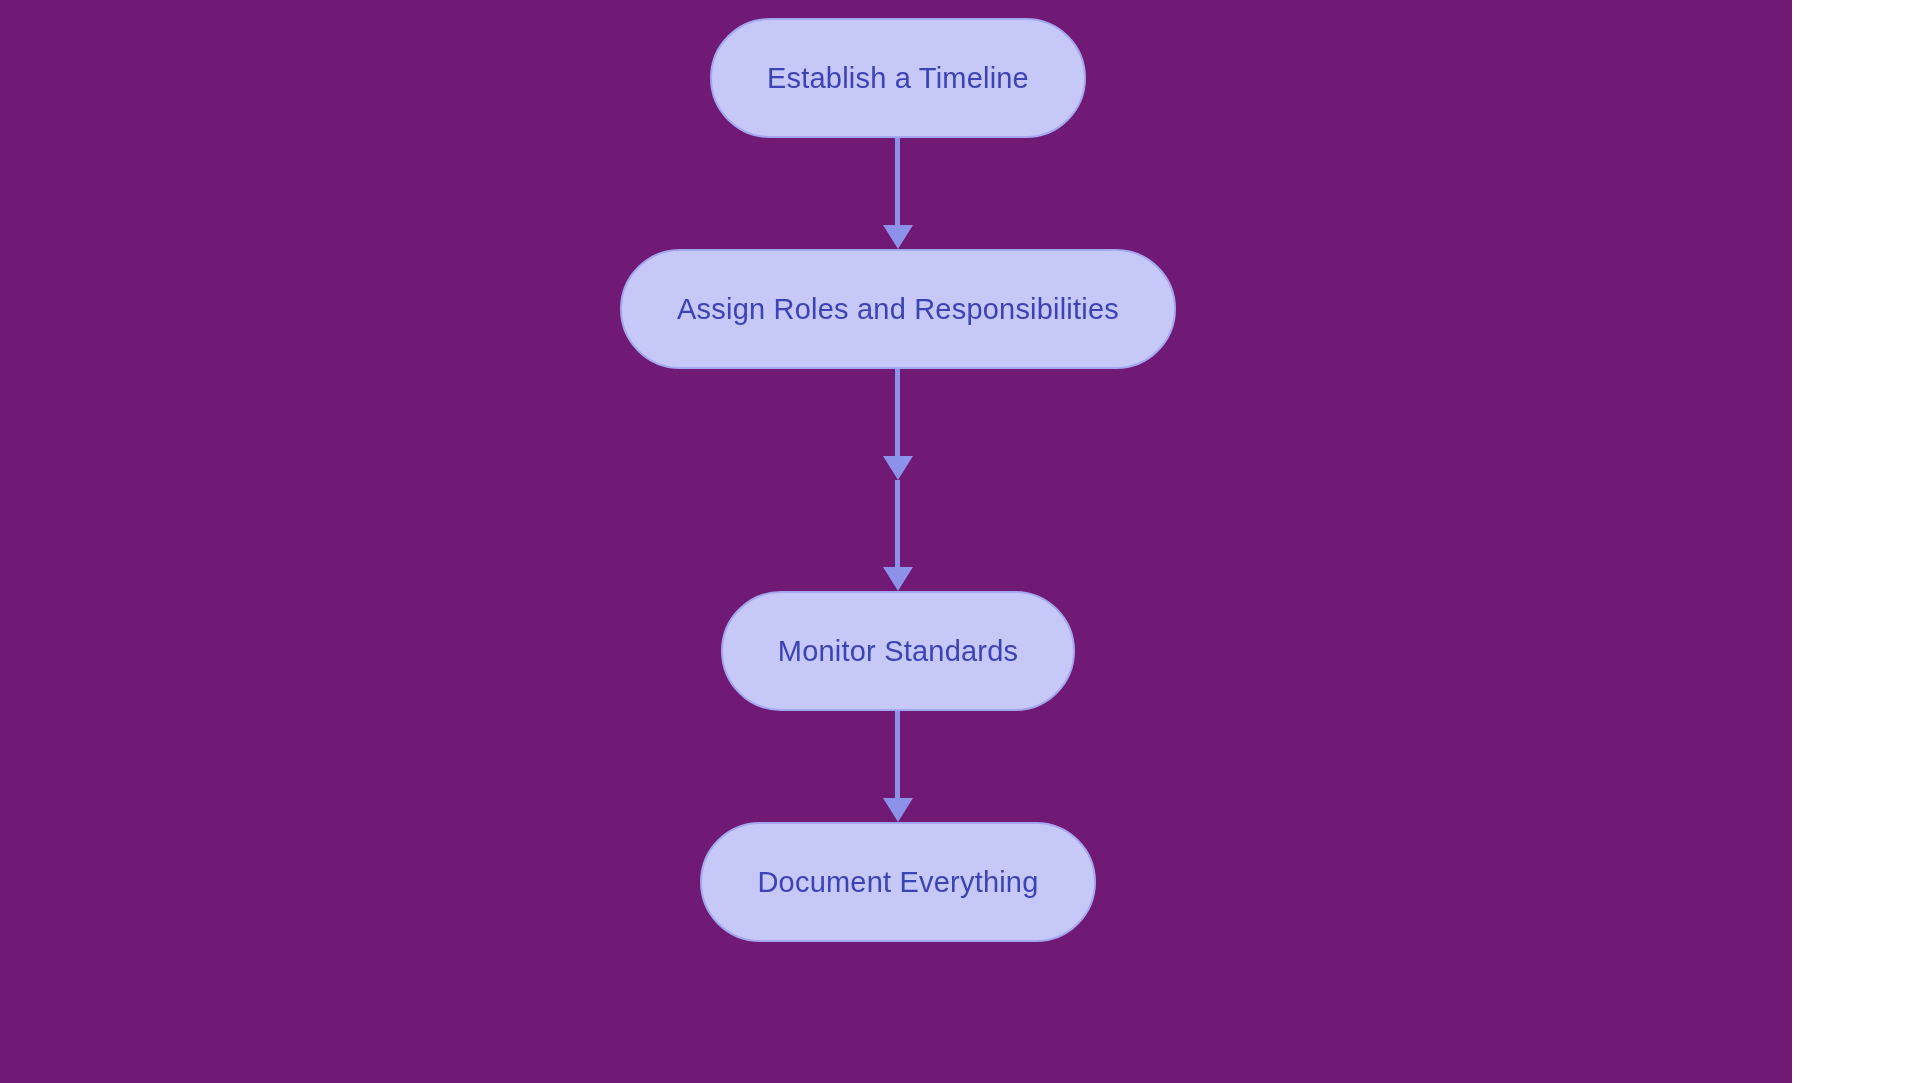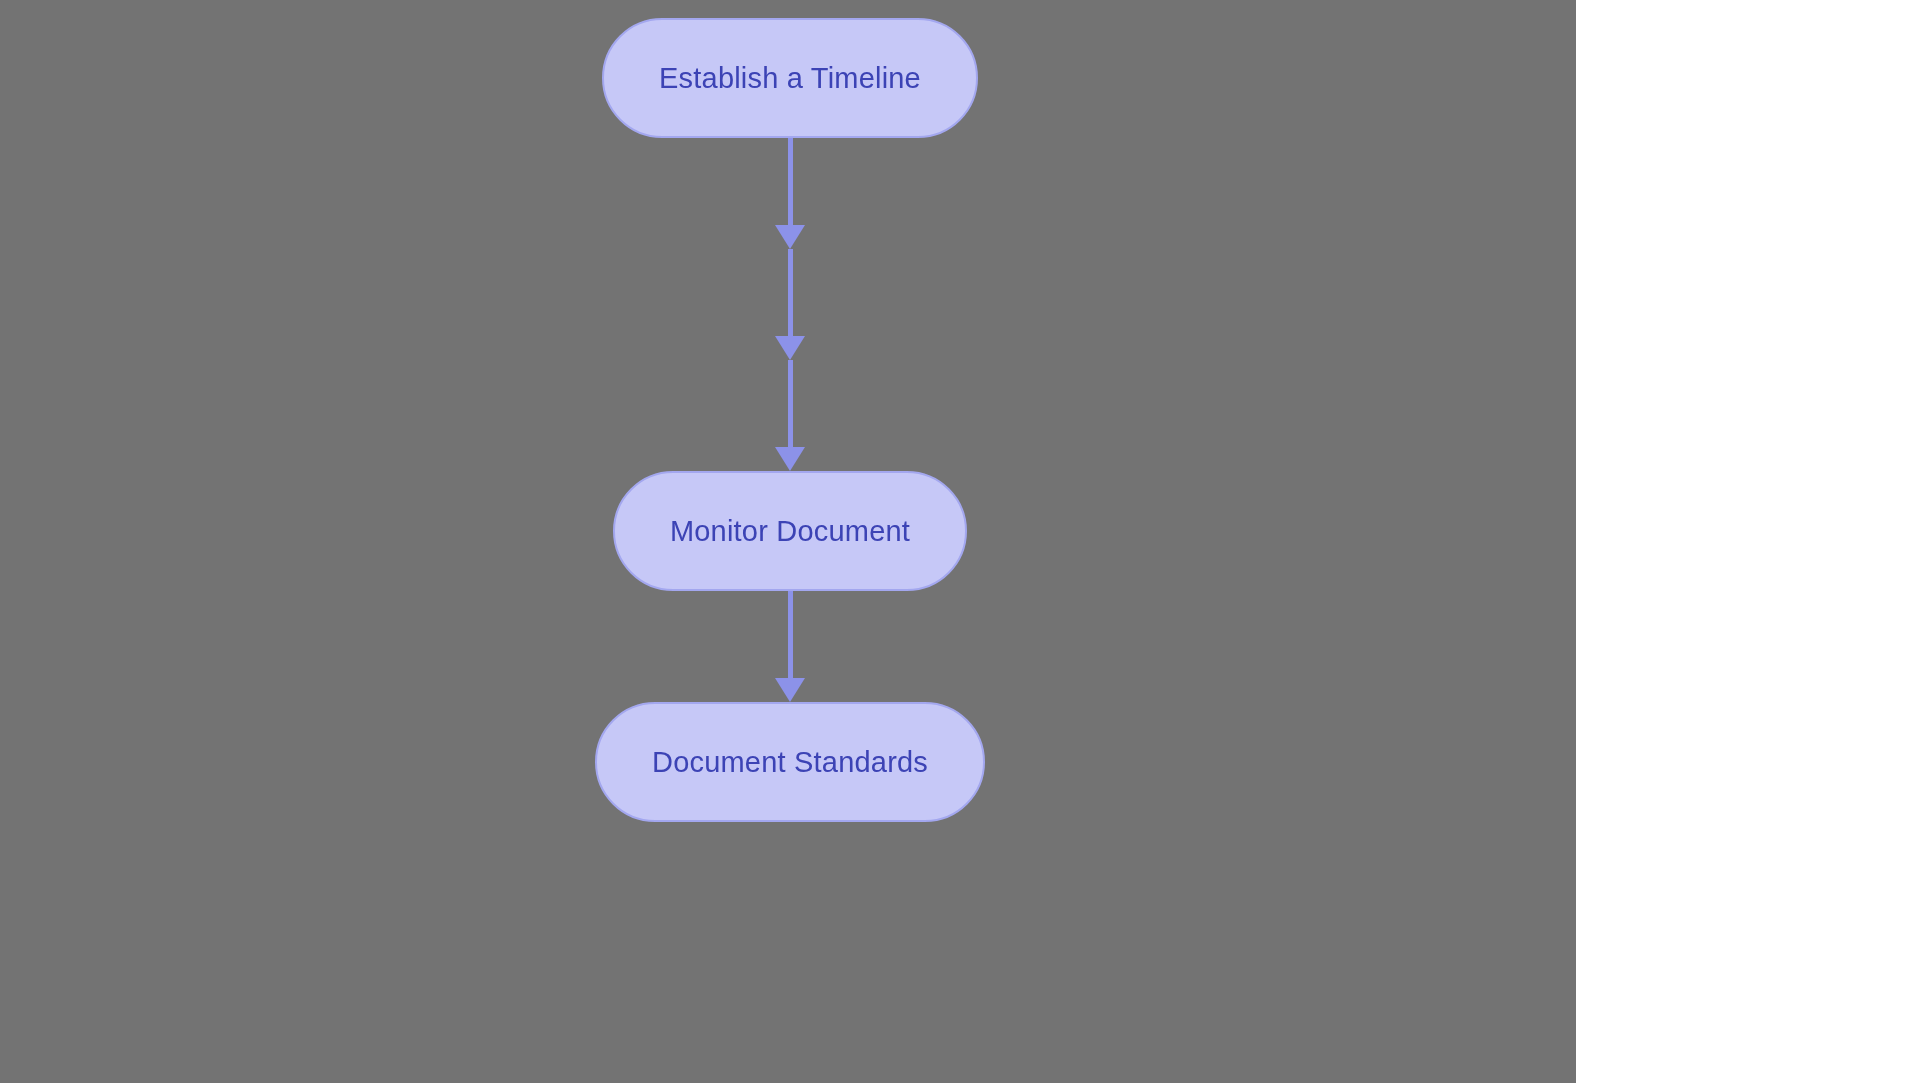--- a/index.html
+++ b/index.html
@@ -5,24 +5,24 @@
   html, body {
     margin: 0;
     padding: 0;
     background: #ffffff;
     width: 1920px;
     height: 1083px;
     overflow: hidden;
     font-family: "Liberation Sans", "DejaVu Sans", sans-serif;
   }
   .canvas {
-    width: 1576px;
+    width: 1792px;
     height: 1083px;
     position: relative;
-    background: #737373;
+    background: #701a75;
     text-align: right;
   }
   .flow {
     position: absolute;
     left: 0;
     top: 18px;
     width: 100%;
     display: flex;
     flex-direction: column;
     align-items: center;
@@ -80,40 +80,43 @@
 
       <div class="node">
         <span class="node-label">Establish a Timeline</span>
       </div>
 
       <div class="arrow">
         <div class="arrow-stem"></div>
         <div class="arrow-head"></div>
       </div>
 
+      <div class="node">
+        <span class="node-label">Assign Roles and Responsibilities</span>
+      </div>
 
       <div class="arrow">
         <div class="arrow-stem"></div>
         <div class="arrow-head"></div>
       </div>
 
 
       <div class="arrow">
         <div class="arrow-stem"></div>
         <div class="arrow-head"></div>
       </div>
 
       <div class="node">
-        <span class="node-label">Monitor Document</span>
+        <span class="node-label">Monitor Standards</span>
       </div>
 
       <div class="arrow">
         <div class="arrow-stem"></div>
         <div class="arrow-head"></div>
       </div>
 
       <div class="node">
-        <span class="node-label">Document Standards</span>
+        <span class="node-label">Document Everything</span>
       </div>
 
     </div>
   </div>
 </div>
 
 </body></html>

